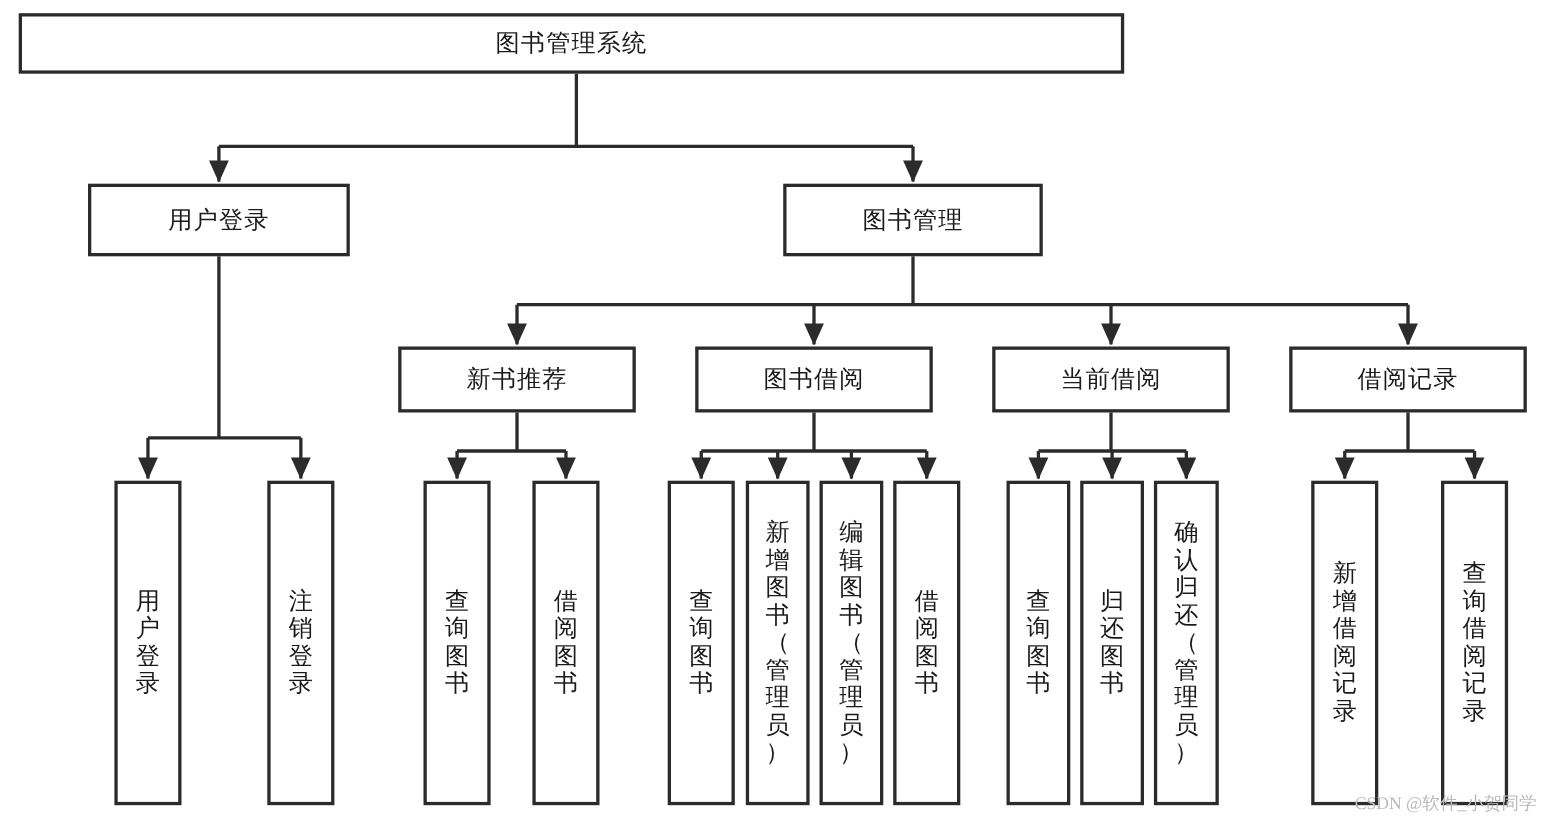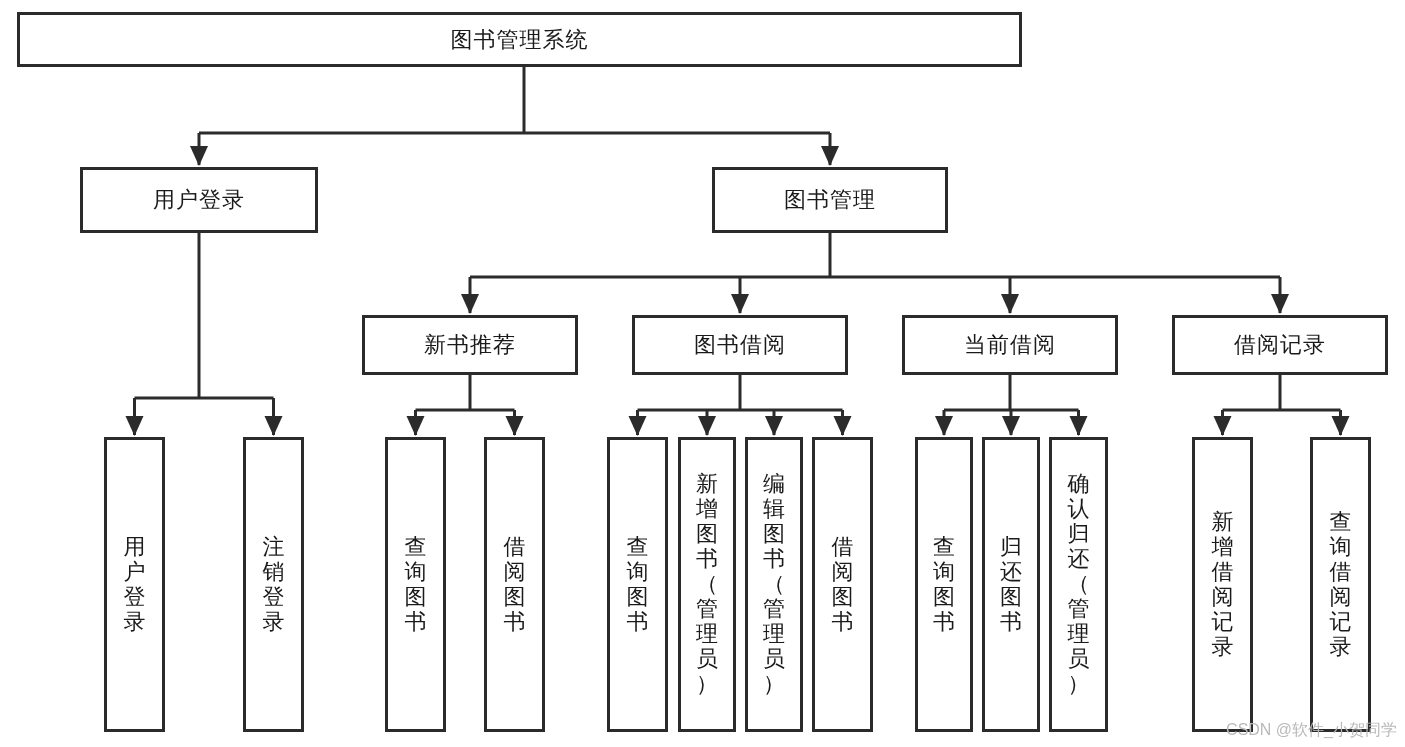--- a/index.html
+++ b/index.html
@@ -54,21 +54,21 @@
     fill: none;
   }
   .arrow-head {
     fill: #2b2b2b;
     stroke: none;
   }
   .watermark {
     position: absolute;
     right: 8px;
     bottom: 6px;
-    font-family: Liberation Sans, sans-serif;
+    font-family: Liberation Serif, serif;
     font-size: 16px;
     color: #b9b9b9;
     white-space: nowrap;
     pointer-events: none;
     user-select: none;
   }
 </style>
 </head>
 <body>
 

